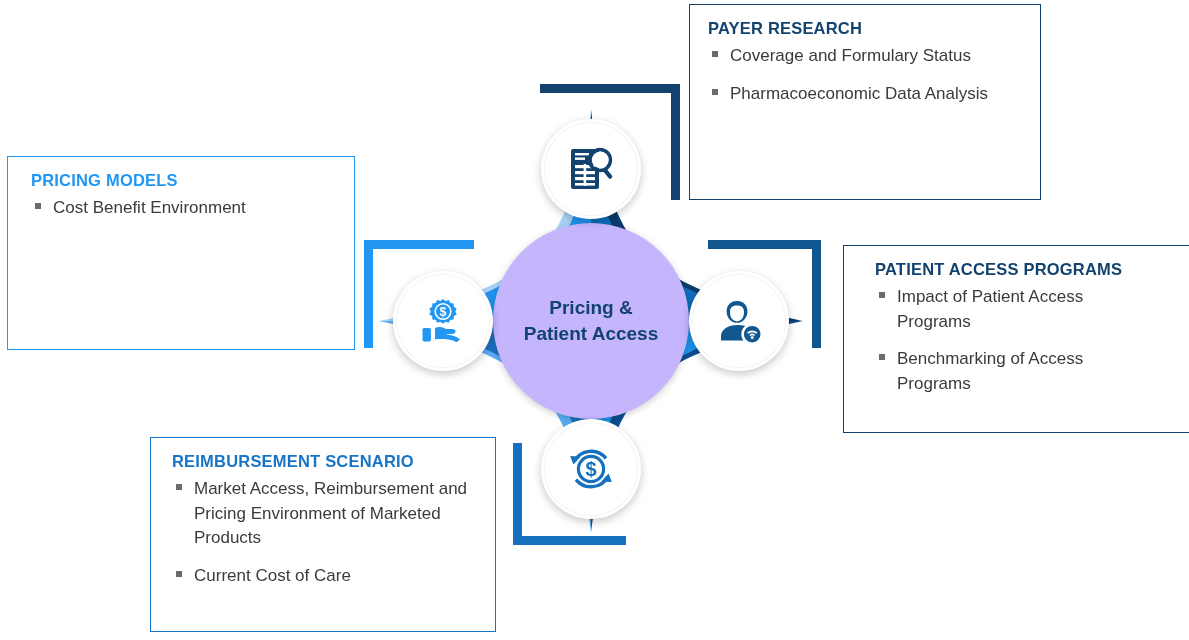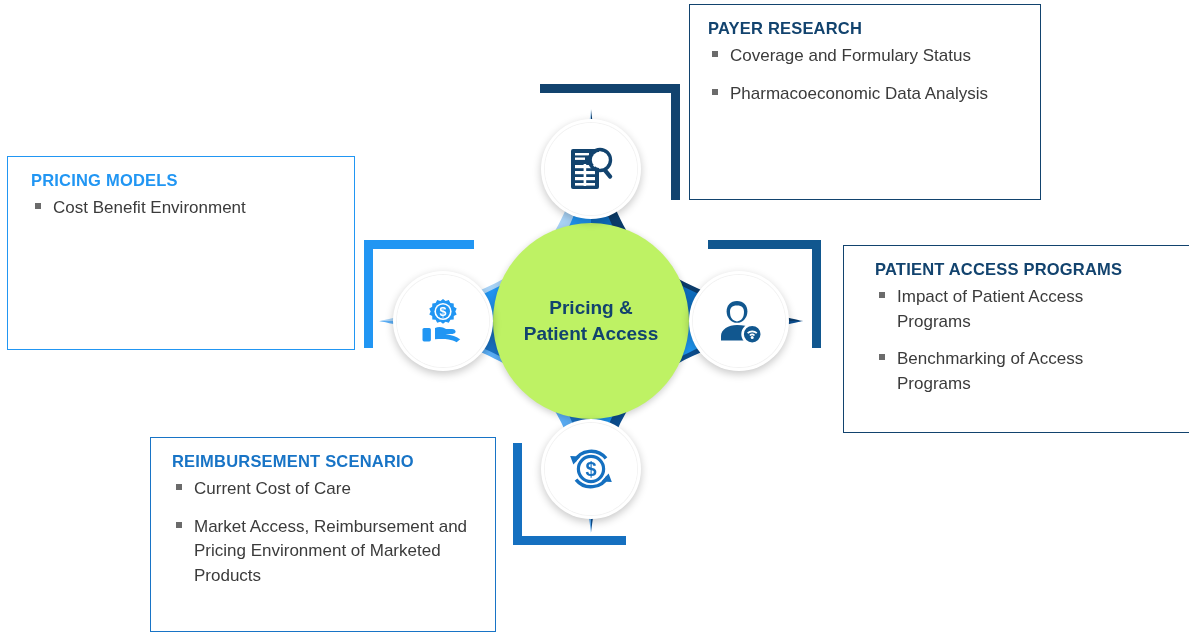--- a/index.html
+++ b/index.html
@@ -82,21 +82,21 @@
   #conn-reimb .v{left:0;top:0;width:9px;height:102px;background:#1570c0;}
   #conn-reimb .h{left:0;top:93px;width:113px;height:9px;background:#1570c0;}
 
   
   #hub{position:absolute;left:373px;top:103px;width:436px;height:436px;z-index:3;}
   #hub svg{display:block;}
 
   #hub-center{
     position:absolute;left:120px;top:120px;width:196px;height:196px;
     border-radius:50%;
-    background:#bef264;
+    background:#c4b5fd;
     box-shadow:0 2px 7px rgba(0,0,0,.20);
     display:flex;align-items:center;justify-content:center;
     z-index:4;
   }
   #hub-center .label{
     text-align:center;
     font-size:19px;
     font-weight:bold;
     color:#12436e;
     line-height:1.35;
@@ -317,18 +317,18 @@
     <h3>PATIENT ACCESS PROGRAMS</h3>
     <ul>
       <li><span class="bullet"></span><span>Impact of Patient Access Programs</span></li>
       <li><span class="bullet"></span><span>Benchmarking of Access Programs</span></li>
     </ul>
   </div>
 
   <div class="box" id="box-reimb">
     <h3>REIMBURSEMENT SCENARIO</h3>
     <ul>
+      <li><span class="bullet"></span><span>Market Access, Reimbursement and Pricing Environment of Marketed Products</span></li>
       <li><span class="bullet"></span><span>Current Cost of Care</span></li>
-      <li><span class="bullet"></span><span>Market Access, Reimbursement and Pricing Environment of Marketed Products</span></li>
     </ul>
   </div>
 
 </div>
 
 </body></html>

